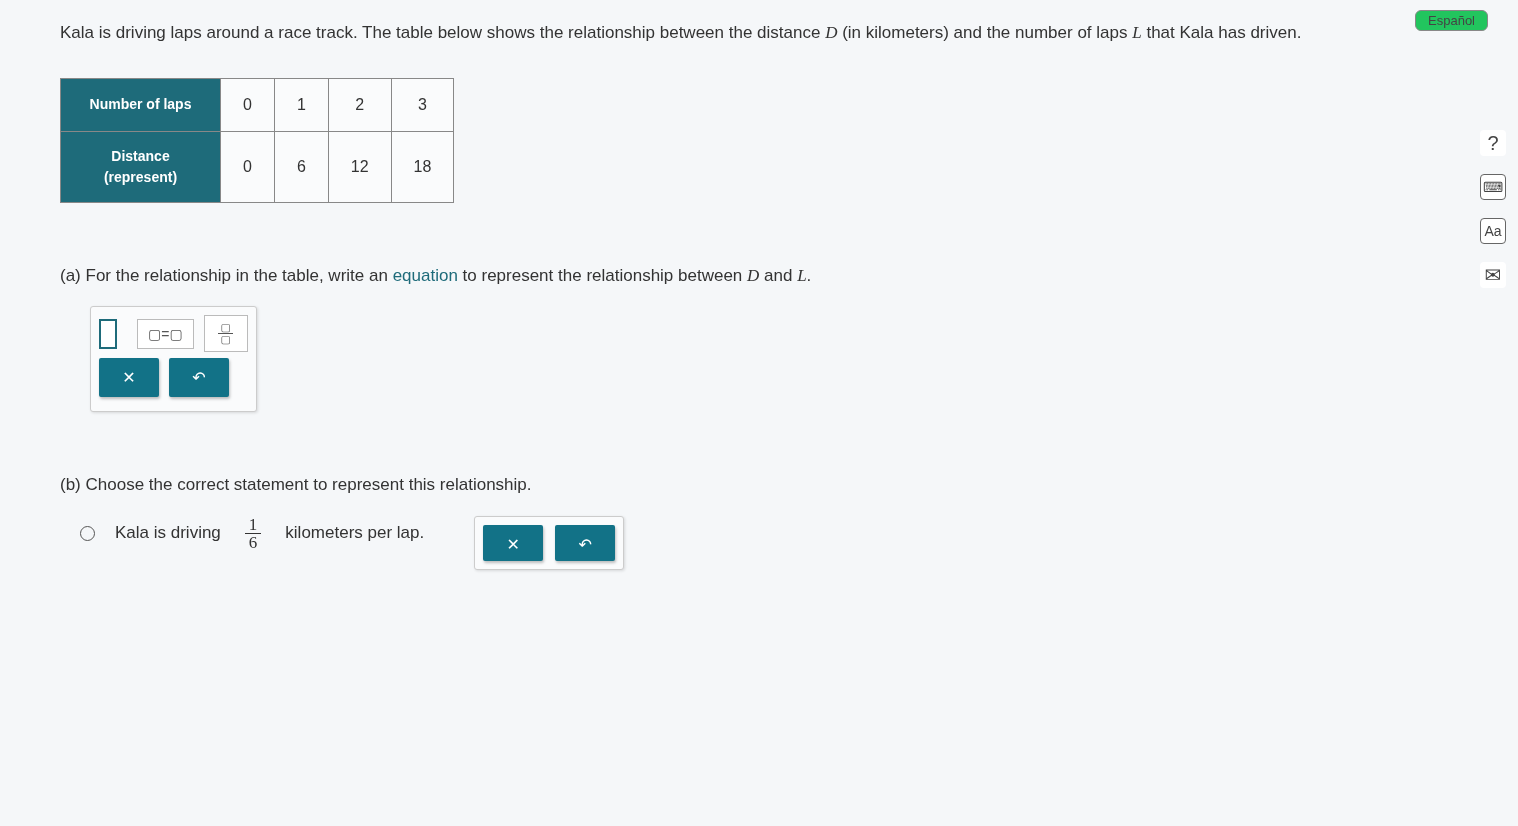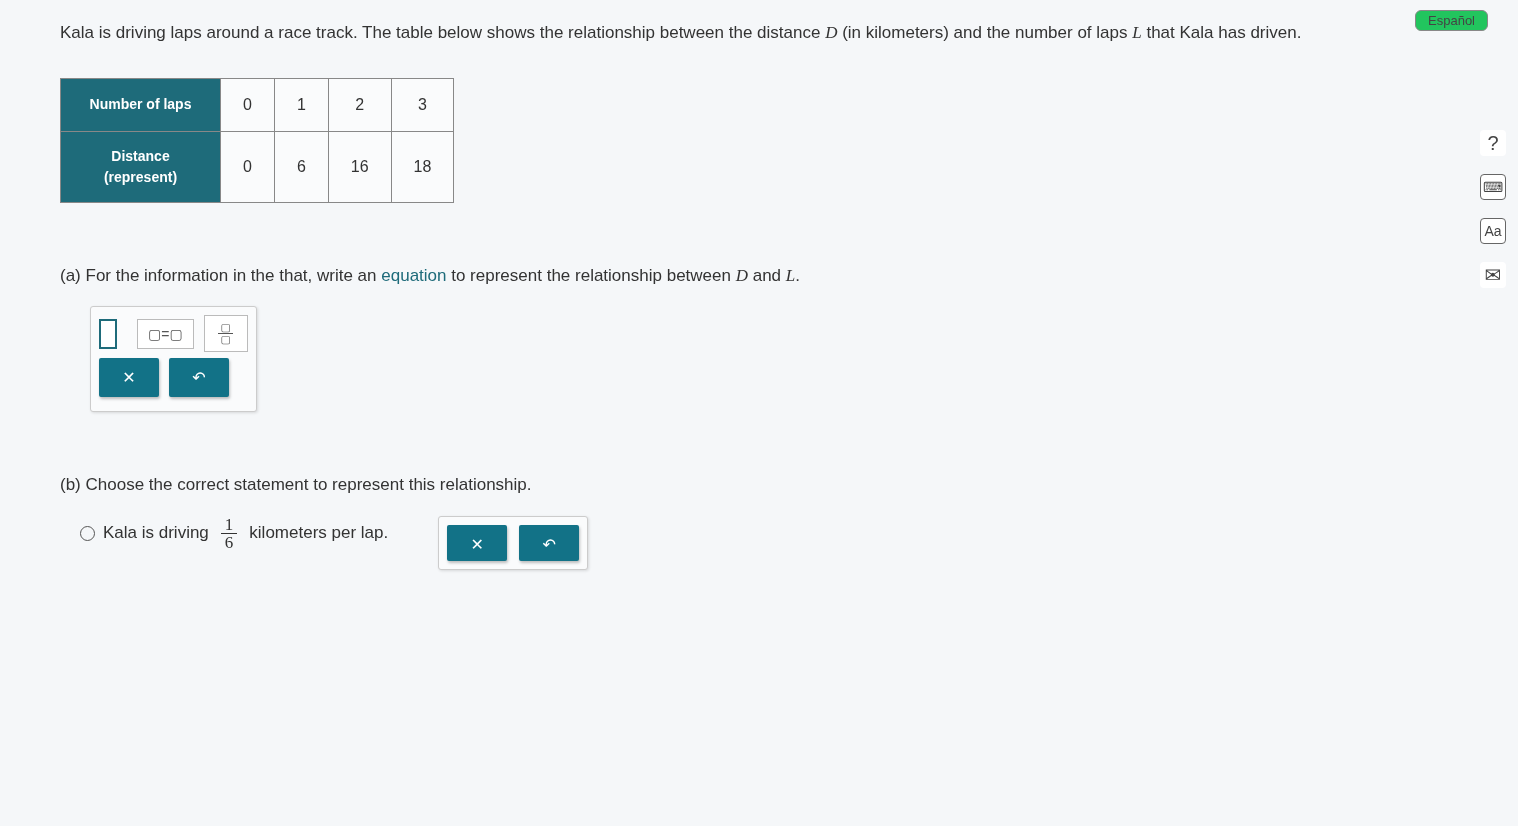--- a/index.html
+++ b/index.html
@@ -95,21 +95,21 @@
       border: none;
       padding: 10px 0;
       width: 60px;
       font-size: 16px;
       cursor: pointer;
       border-radius: 2px;
       box-shadow: 1px 2px 3px rgba(0,0,0,0.25);
     }
     .part-b-row { display: flex; align-items: flex-start; gap: 50px; }
     .options { display: flex; flex-direction: column; gap: 6px; font-size: 17px; margin-left: 20px; }
-    .option-item { display: flex; align-items: center; gap: 8px; }
+    .option-item { display: flex; align-items: center; gap: 20px; }
     .radio-circle {
       width: 15px; height: 15px;
       border: 1.5px solid #555;
       border-radius: 50%;
       display: inline-block;
       flex-shrink: 0;
       cursor: pointer;
     }
     .fraction-display {
       display: inline-flex;
@@ -179,28 +179,28 @@
     <th>Number of laps</th>
     <td>0</td>
     <td>1</td>
     <td>2</td>
     <td>3</td>
   </tr>
   <tr>
     <th>Distance (represent)</th>
     <td>0</td>
     <td>6</td>
-    <td>16</td>
+    <td>12</td>
     <td>18</td>
   </tr>
 </tbody>
   </table>
 
 <div class="part-label">
-  <span>(a) For the information in the that, write an </span><span class="equation-link">equation</span><span> to represent the relationship between </span><span class="italic-var">D</span><span> and </span><span class="italic-var">L</span><span>.</span>
+  <span>(a) For the relationship in the table, write an </span><span class="equation-link">equation</span><span> to represent the relationship between </span><span class="italic-var">D</span><span> and </span><span class="italic-var">L</span><span>.</span>
 </div>
 
 <div class="tool-panel">
   <div class="tool-row">
     <div class="answer-placeholder"></div>
     <button class="tool-btn-light">▢=▢</button>
     <button class="tool-btn-light">
       <span class="fraction-inline">
         <span class="num">▢</span>
         <span class="den">▢</span>

